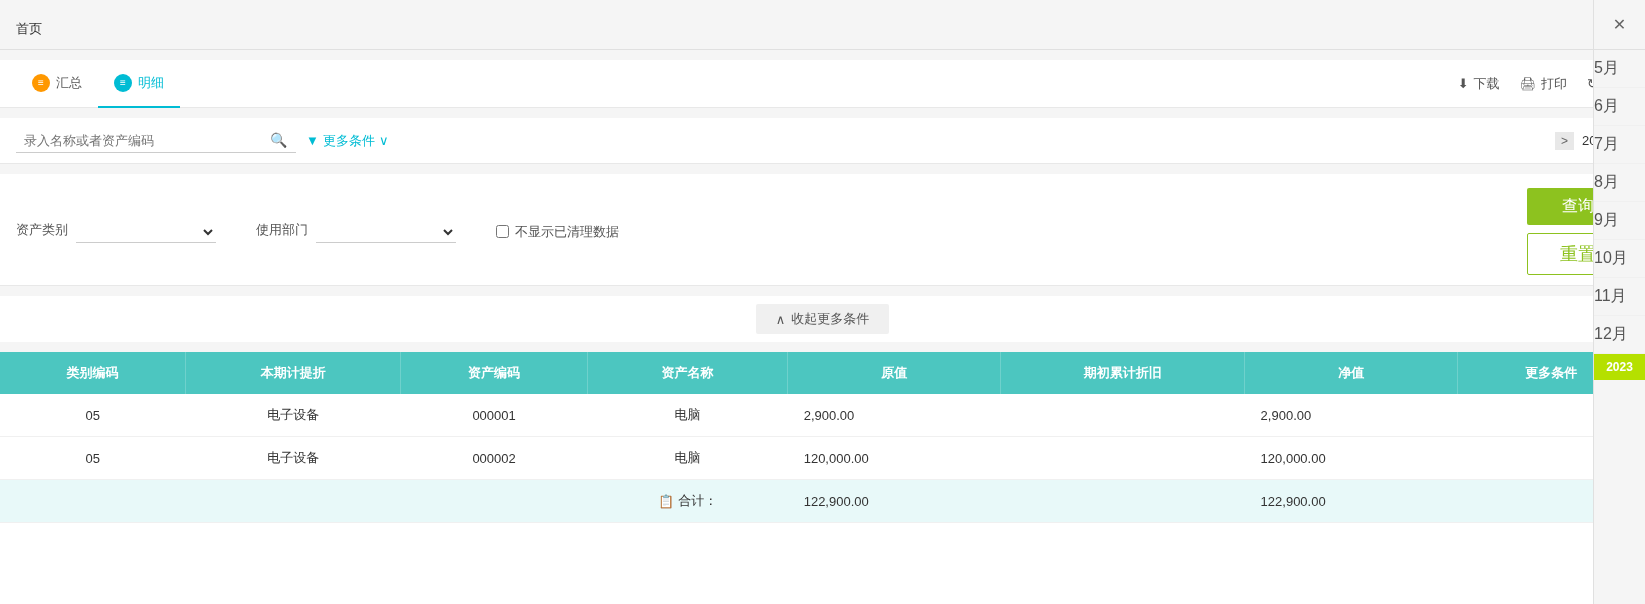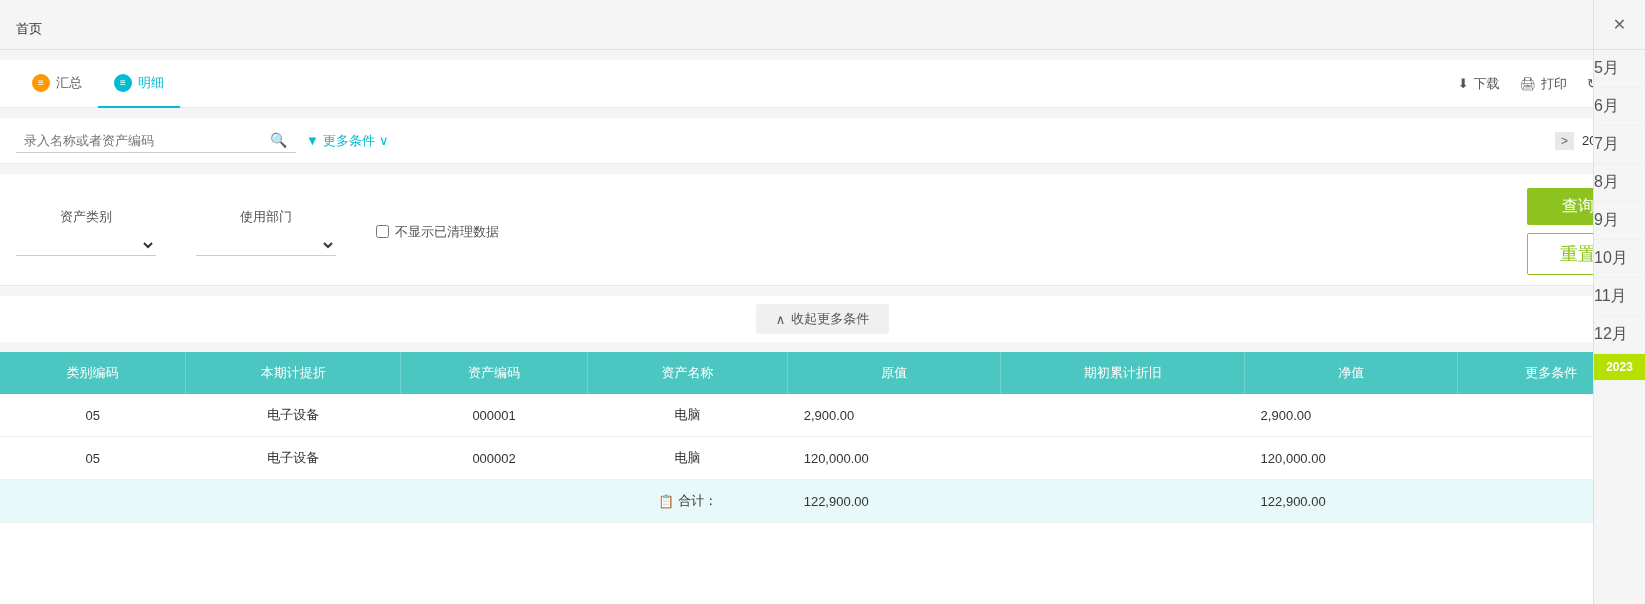--- a/index.html
+++ b/index.html
@@ -205,23 +205,22 @@
       padding: 14px 16px 10px 16px;
       border-bottom: 1px solid #e8e8e8;
     }
     .filter-row {
       display: flex;
       align-items: center;
       gap: 40px;
     }
     .filter-field {
       display: flex;
-      align-items: center;
+      align-items: flex-start;
       gap: 8px;
-      flex-direction: column;
     }
     .filter-label {
       font-size: 13px;
       color: #555;
       white-space: nowrap;
     }
     .filter-select {
       border: none;
       border-bottom: 1px solid #ccc;
       outline: none;
@@ -293,21 +292,21 @@
     }
     table {
       width: 100%;
       border-collapse: collapse;
     }
     thead tr th {
       background: #4cc6c0;
       color: #fff;
       padding: 12px 16px;
       text-align: center;
-      font-weight: normal;
+      font-weight: bold;
       font-size: 13px;
       border-right: 1px solid rgba(255,255,255,0.2);
       white-space: nowrap;
     }
     tbody tr td {
       padding: 12px 16px;
       border-bottom: 1px solid #f0f0f0;
       text-align: center;
       font-size: 13px;
       color: #333;

